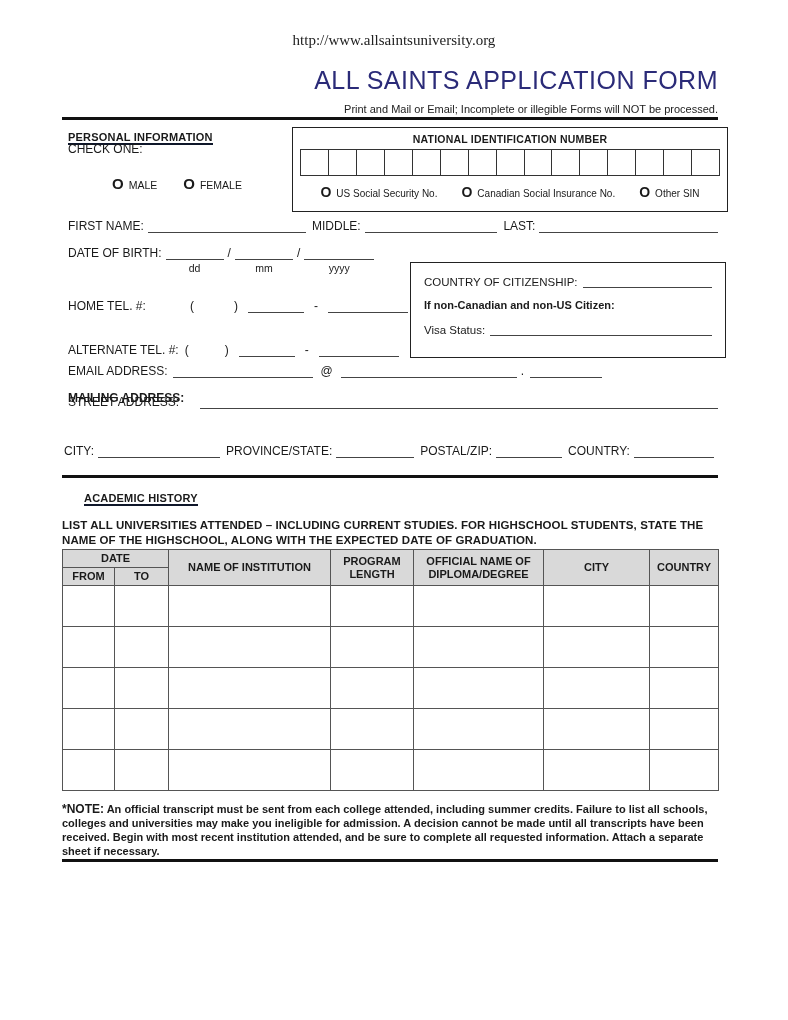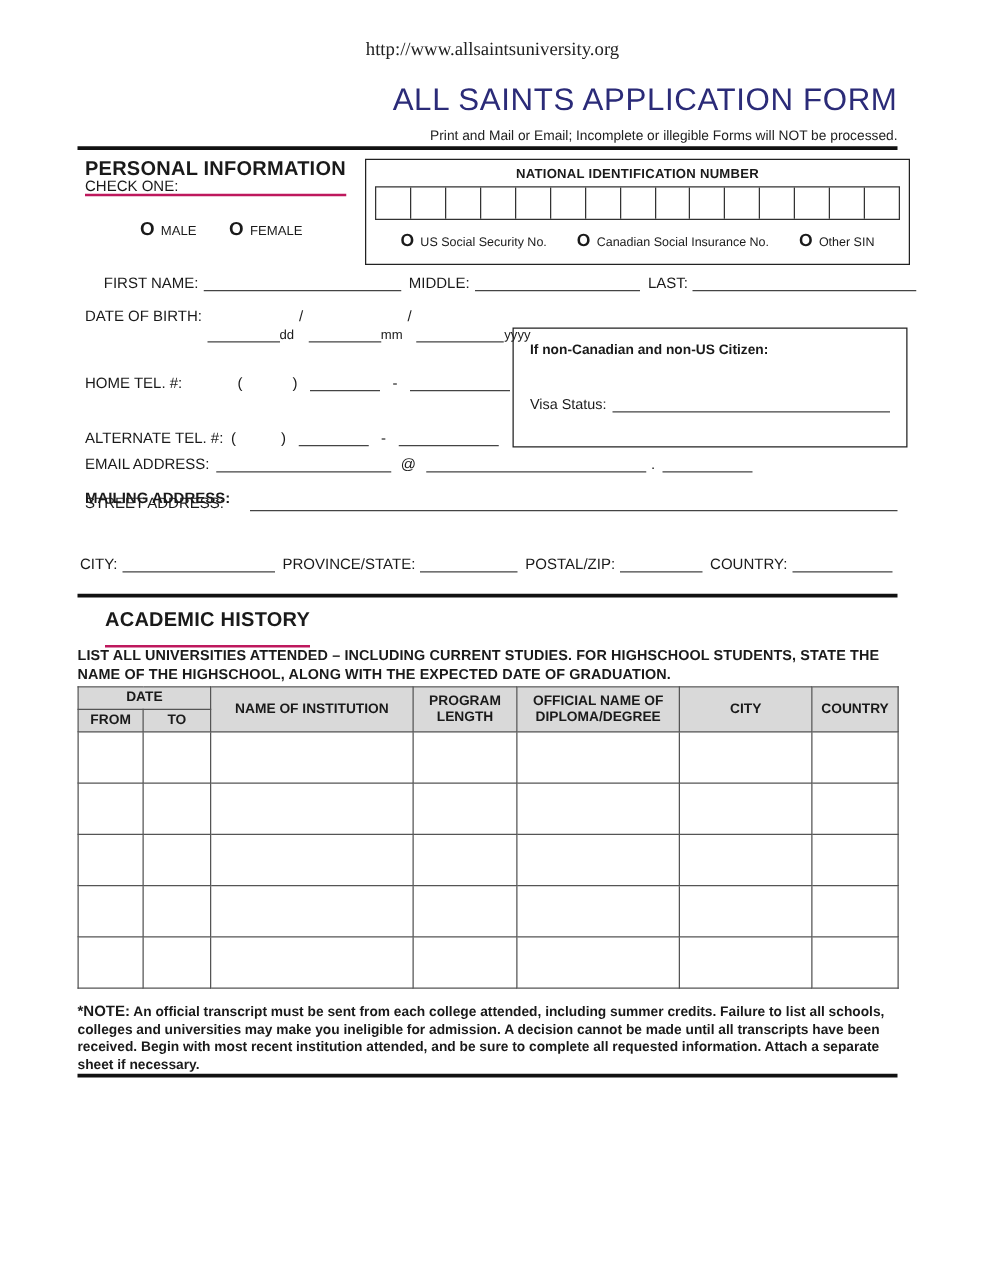--- a/index.html
+++ b/index.html
@@ -32,23 +32,23 @@
     top: 103px; left: 62px; width: 656px;
     text-align: right;
     font-size: 11px; color: #222;
   }
   .rule { left: 62px; width: 656px; background: #111; }
   .rule-1 { top: 117px; height: 3px; }
   .rule-2 { top: 475px; height: 3px; }
   .rule-3 { top: 859px; height: 3px; }
 
   .section-title {
-    font-size: 16px; font-weight: 700;
-    border-bottom: 2px solid #be185d;
-    padding-bottom: 10px; display: inline-block;
+    font-size: 11px; font-weight: 700;
+    border-bottom: 2px solid #0f172a;
+    padding-bottom: 0; display: inline-block;
     letter-spacing: 0.2px;
   }
   .pi-title { top: 127px; left: 68px; }
   .ah-title { top: 488px; left: 84px; }
 
   .label { font-size: 12px; color: #1a1a1a; }
   .bold  { font-weight: 700; }
 
   .check-one { top: 142px; left: 68px; }
   .gender-row { top: 175px; left: 112px; display: flex; gap: 26px; align-items: baseline; }
@@ -69,39 +69,39 @@
   .nid-options .radio-glyph { font-size: 14px; }
 
   
   .fill-row { display: flex; align-items: flex-end; font-size: 12px; }
   .blank {
     display: inline-block;
     border-bottom: 1px solid #444;
     height: 14px;
   }
 
-  .name-row { top: 219px; left: 83px; width: 650px; }
+  .name-row { top: 219px; left: 68px; width: 650px; }
   .name-row .blank { margin: 0 6px 0 4px; }
   .b-first  { flex: 1.55; }
   .b-middle { flex: 1.3; }
   .b-last   { flex: 1.75; margin-right: 0 !important; }
 
   .dob-row { top: 246px; left: 68px; }
-  .dob-part { display: inline-flex; flex-direction: row; align-items: center; margin: 0 4px; }
+  .dob-part { display: inline-flex; flex-direction: column; align-items: center; margin: 0 4px; }
   .dob-part .blank { width: 58px; }
   .dob-part.wide .blank { width: 70px; }
   .dob-unit { font-size: 10.5px; margin-top: 2px; }
   .dob-slash { align-self: flex-end; padding-bottom: 14px; }
 
   .citizenship-box {
     top: 262px; left: 410px; width: 316px; height: 96px;
     border: 1.5px solid #222; padding: 11px 13px;
   }
   .cit-row { display: flex; align-items: flex-end; font-size: 11.5px; }
-  .cit-row + .cit-row { margin-top: 30px; }
+  .cit-row + .cit-row { margin-top: 11px; }
   .cit-row .blank { flex: 1; margin-left: 5px; }
   .cit-condition { font-size: 11px; }
 
   .tel-row { left: 68px; }
   .tel-home { top: 299px; }
   .tel-alt  { top: 343px; }
   .tel-label { width: 122px; display: inline-block; }
   .tel-alt .tel-label { width: auto; margin-right: 6px; }
   .tel-paren-gap { width: 40px; display: inline-block; }
   .tel-alt .tel-paren-gap { width: 36px; }
@@ -236,20 +236,24 @@
       <span class="dob-unit">mm</span>
     </span>
     <span class="label dob-slash">/</span>
     <span class="dob-part wide">
       <span class="blank"></span>
       <span class="dob-unit">yyyy</span>
     </span>
   </div>
 
   <div class="abs citizenship-box">
+    <div class="cit-row">
+      <span>COUNTRY OF CITIZENSHIP:</span>
+      <span class="blank"></span>
+    </div>
     <div class="cit-row cit-condition bold">If non-Canadian and non-US Citizen:</div>
     <div class="cit-row">
       <span>Visa Status:</span>
       <span class="blank"></span>
     </div>
   </div>
 
   <div class="abs fill-row tel-row tel-home">
     <span class="label tel-label">HOME TEL. #:</span>
     <span class="label">(</span>

